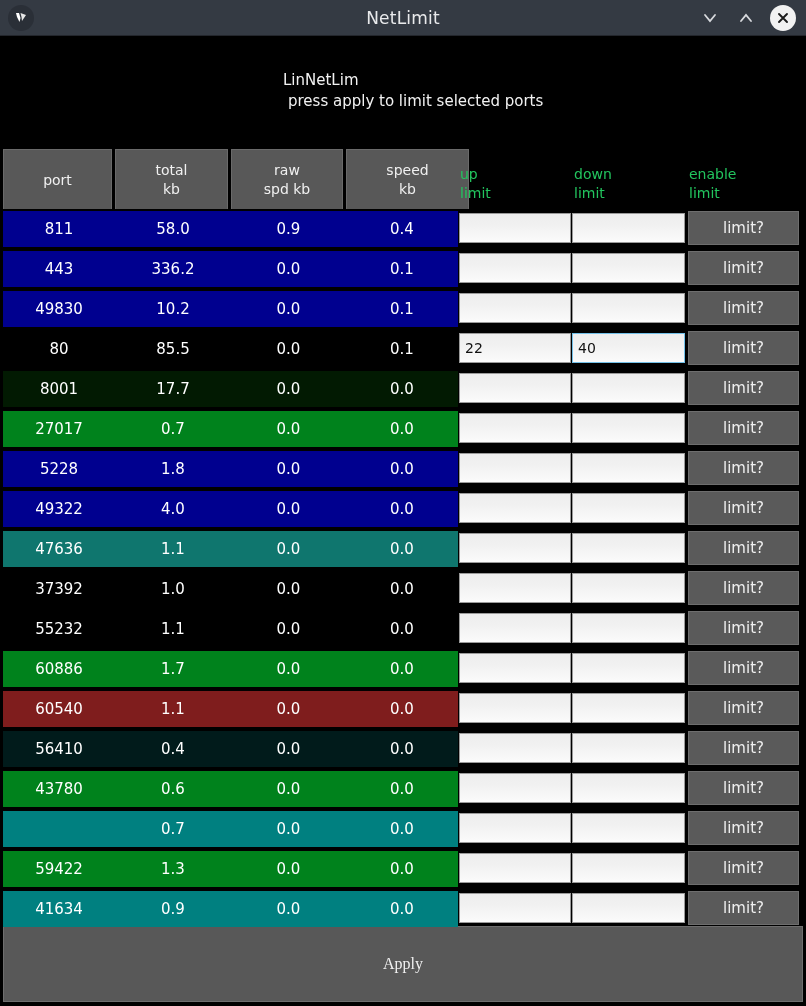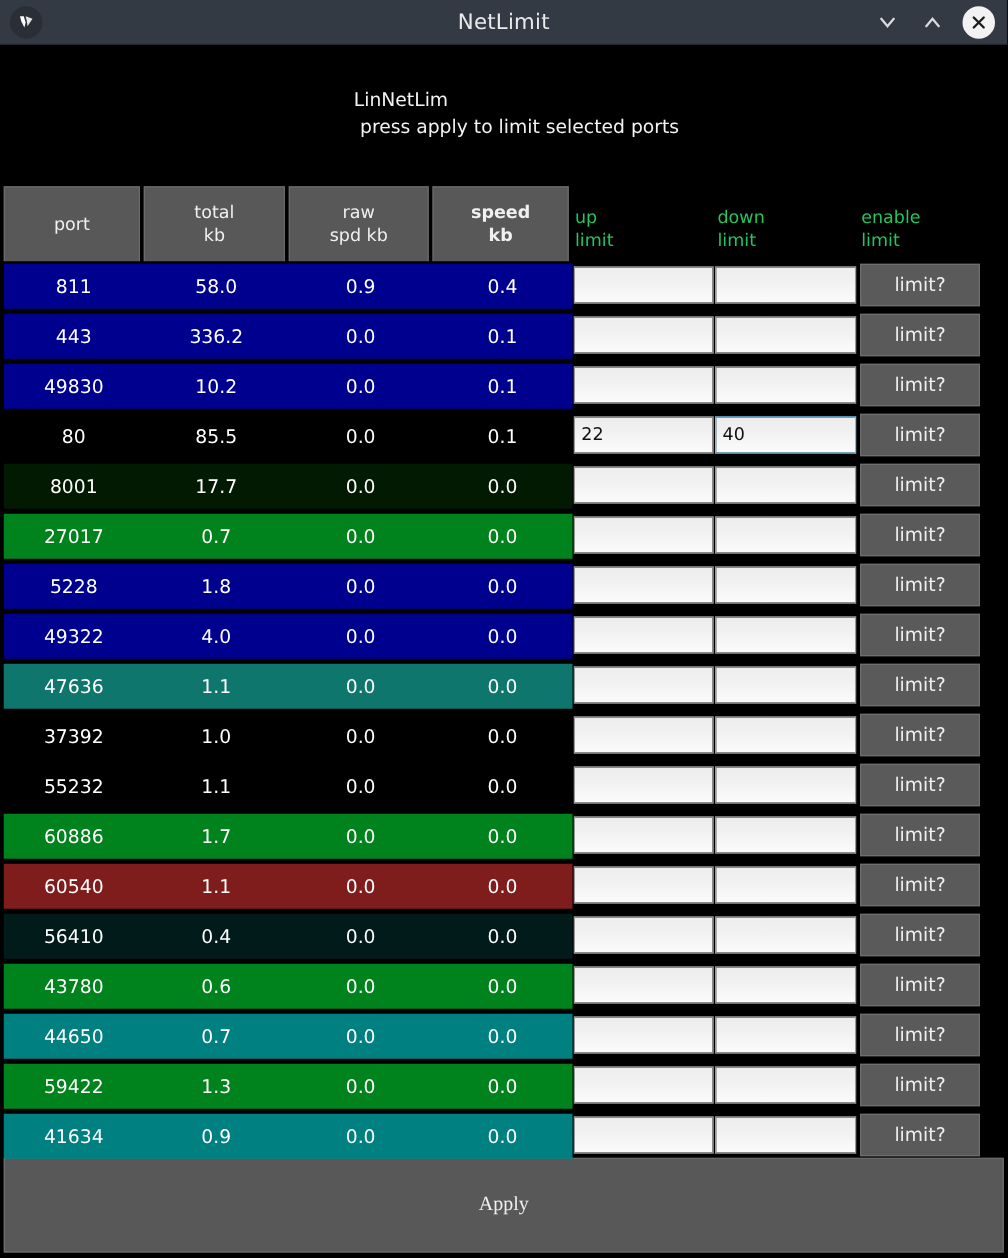--- a/index.html
+++ b/index.html
@@ -108,21 +108,21 @@
     border: 1px solid #9a9a9a;
     display: flex; align-items: center;
     padding-left: 5px;
     color: #111; font-size: 14px;
   }
   .lim-input.focused { border: 1px solid #73c0e8; }
   .in-up   { left: 459px; width: 112px; }
   .in-down { left: 572px; width: 113px; }
 
   .lim-btn {
-    position: absolute; top: 2px; left: 688px; width: 96px; height: 34px;
+    position: absolute; top: 2px; left: 688px; width: 111px; height: 34px;
     background: #5a5a5a; color: #efefef;
     display: flex; align-items: center; justify-content: center;
     font-size: 15px;
     border: 1px solid #6e6e6e;
   }
 
   
   #apply {
     flex: 0 0 76px;
     margin: 0 3px 4px 3px;
@@ -175,21 +175,21 @@
         <span>port</span>
       </div>
       <div class="head-btn" style="left: 115px; width: 113px;">
         <span>total</span>
         <span>kb</span>
       </div>
       <div class="head-btn" style="left: 231px; width: 112px;">
         <span>raw</span>
         <span>spd kb</span>
       </div>
-      <div class="head-btn" style="left: 346px; width: 109px; font-weight: bold;">
+      <div class="head-btn" style="left: 346px; width: 123px;">
         <span>speed</span>
         <span>kb</span>
       </div>
       <div class="head-lbl" style="left: 460px; width: 111px;">
         <div>up</div>
         <div>limit</div>
       </div>
       <div class="head-lbl" style="left: 574px; width: 112px;">
         <div>down</div>
         <div>limit</div>
@@ -361,21 +361,20 @@
           <div class="cell c-total">0.6</div>
           <div class="cell c-raw">0.0</div>
           <div class="cell c-speed">0.0</div>
         </div>
         <div class="lim-input in-up"></div>
         <div class="lim-input in-down"></div>
         <div class="lim-btn">limit?</div>
       </div>
       <div class="row" style="top: 600px;">
         <div class="row-bar" style="background: rgb(0, 128, 128);">
-          <div class="cell c-port">44650</div>
           <div class="cell c-total">0.7</div>
           <div class="cell c-raw">0.0</div>
           <div class="cell c-speed">0.0</div>
         </div>
         <div class="lim-input in-up"></div>
         <div class="lim-input in-down"></div>
         <div class="lim-btn">limit?</div>
       </div>
       <div class="row" style="top: 640px;">
         <div class="row-bar" style="background: rgb(0, 130, 28);">

